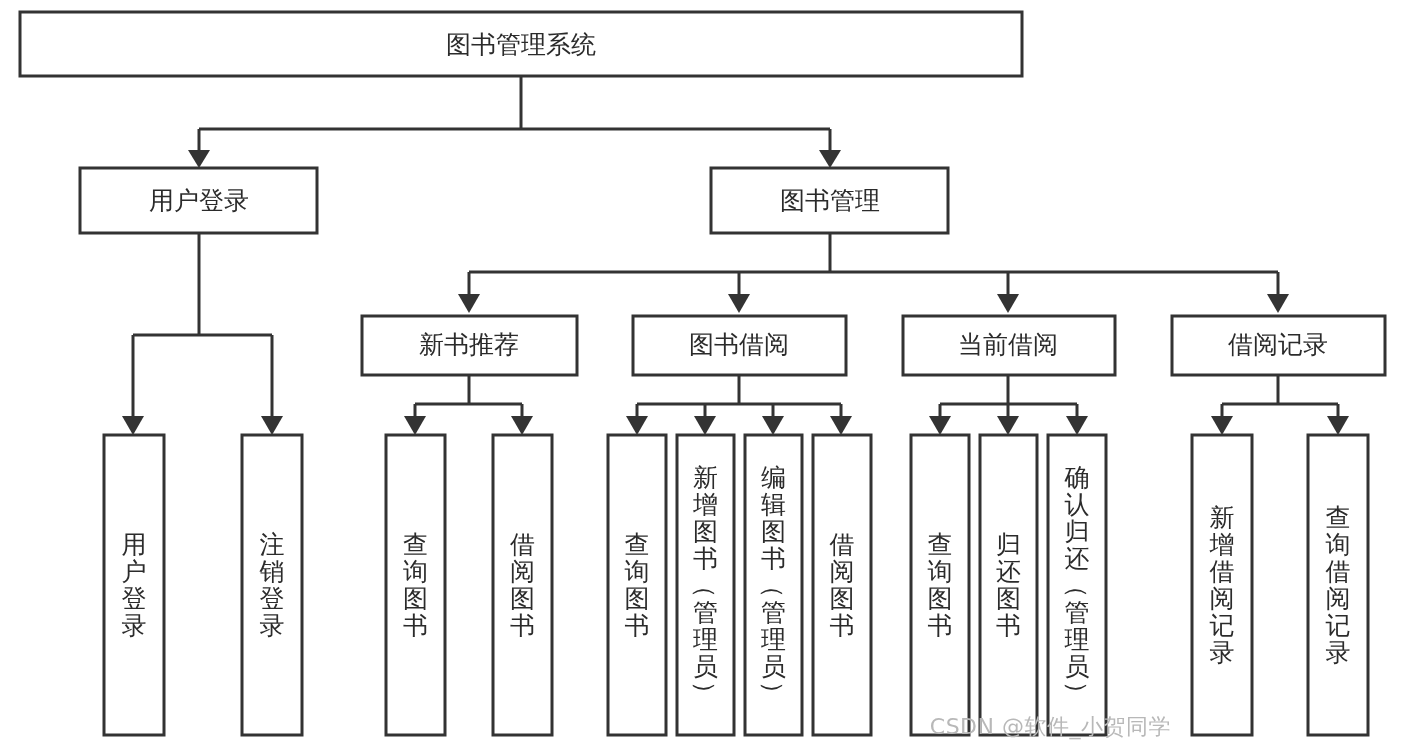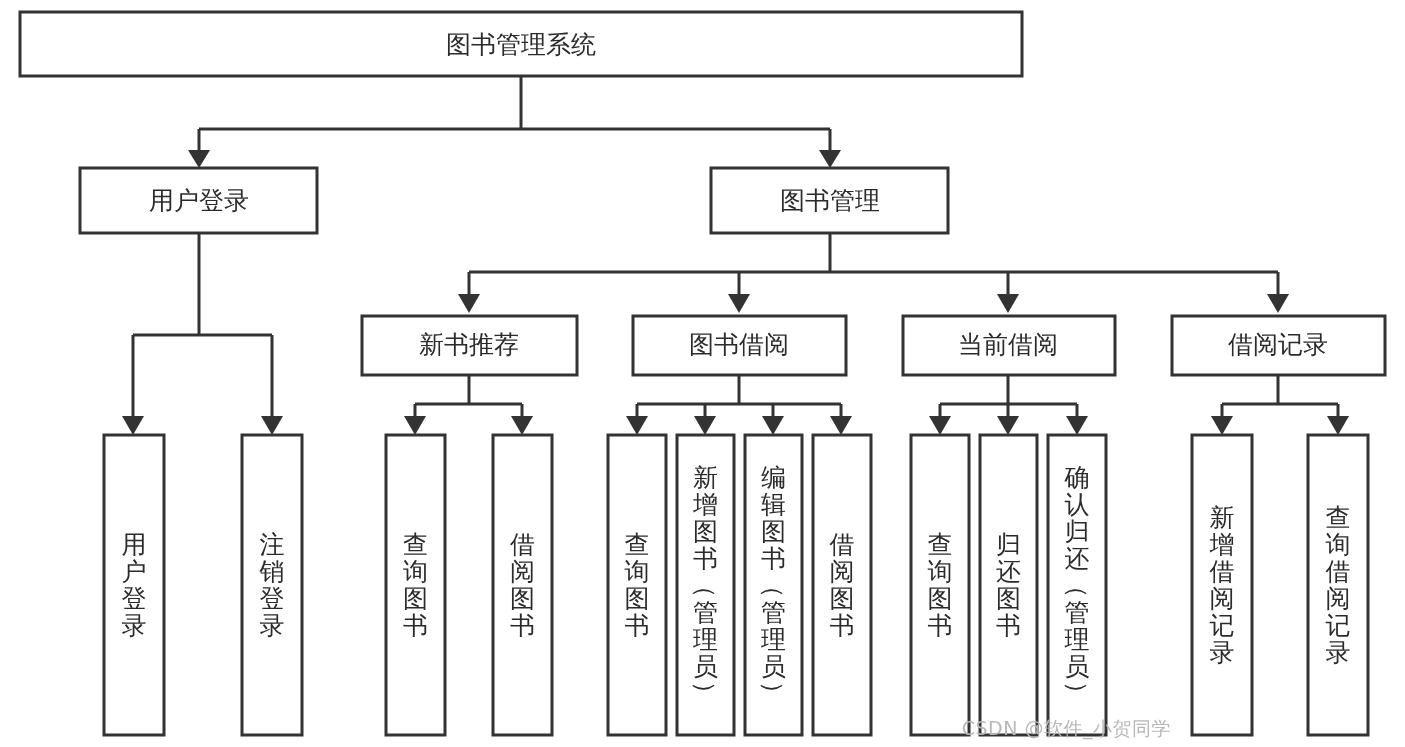--- a/index.html
+++ b/index.html
@@ -80,21 +80,21 @@
   }
   .vlabel span.ch.rot {
     transform: rotate(90deg);
   }
   #watermark {
     position: absolute;
     right: 8px;
     bottom: 5px;
     color: #b8b8b8;
     font-family: "DejaVu Sans", "Liberation Sans", sans-serif;
-    font-size: 19px;
+    font-size: 22px;
     letter-spacing: 0.5px;
     white-space: nowrap;
     user-select: none;
   }
 </style>
 </head>
 <body>
 
 <div id="diagram-root">
 

